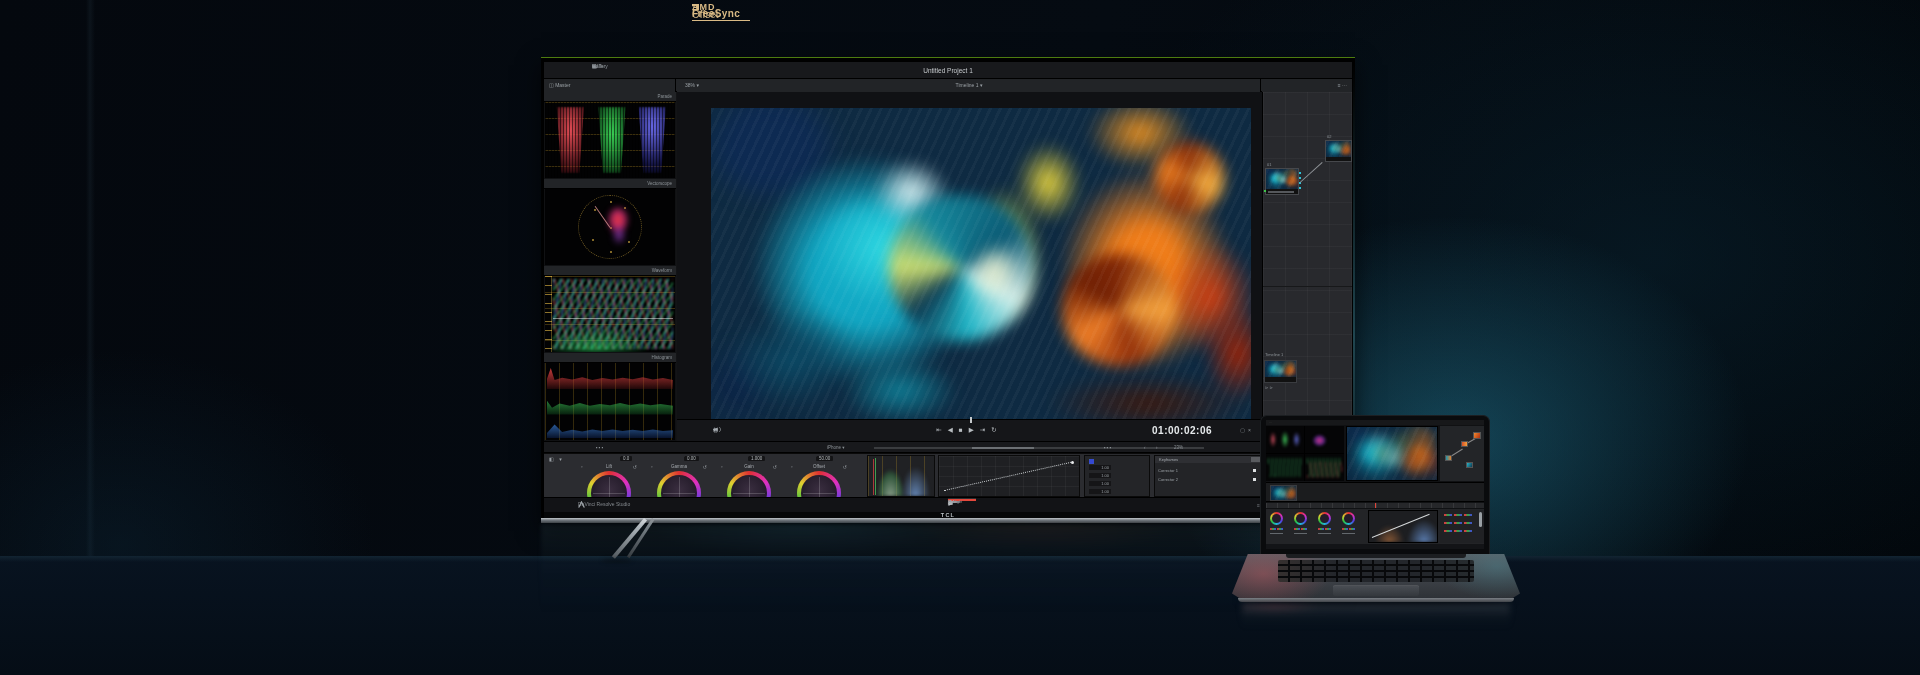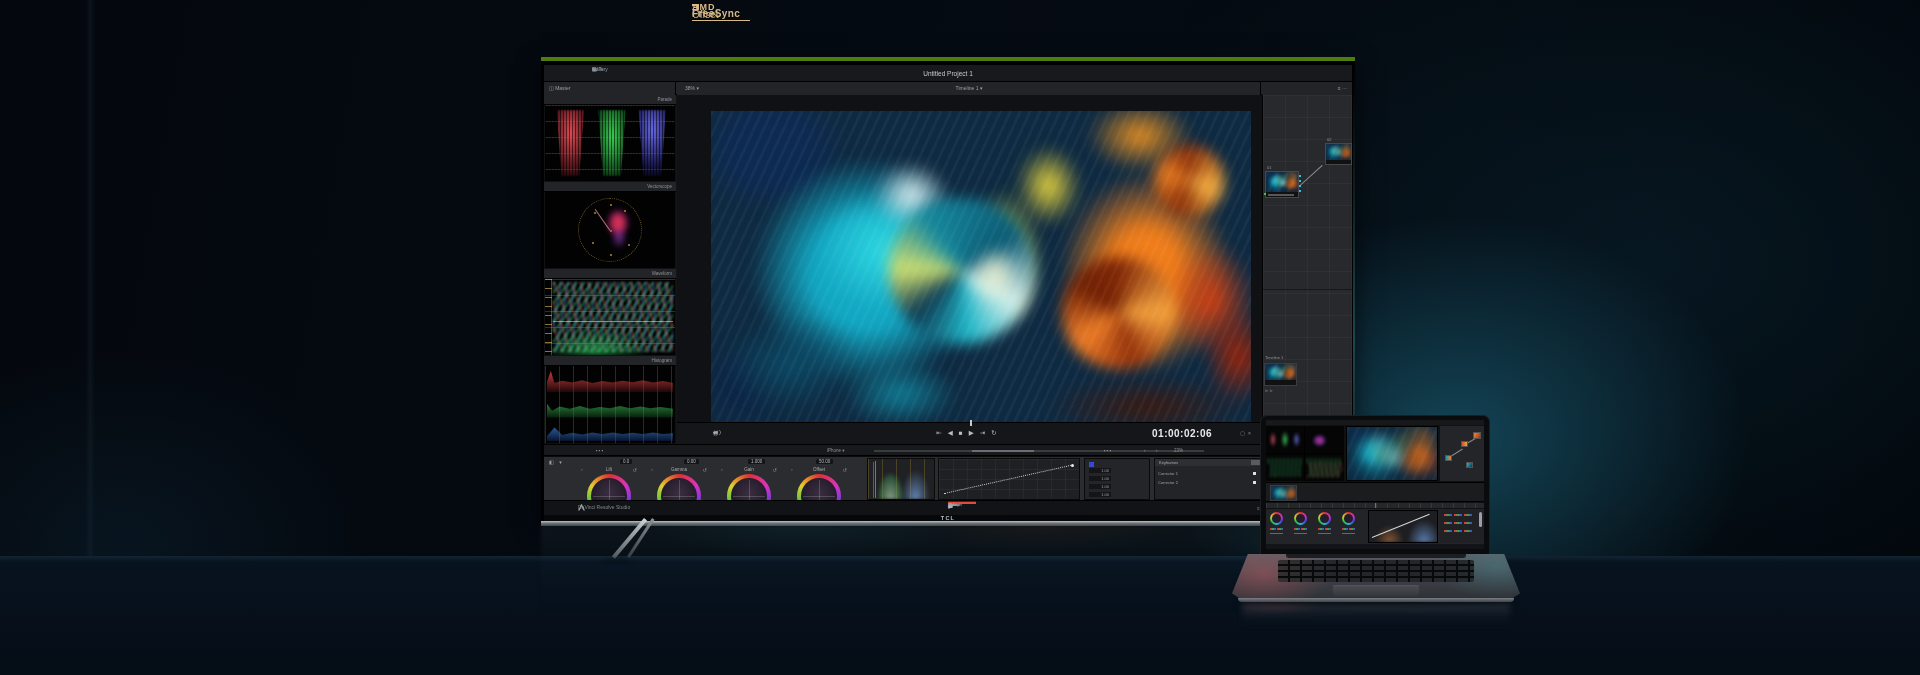--- a/index.html
+++ b/index.html
@@ -37,21 +37,21 @@
   .badge-fs{left:692px;top:7px;width:70px;color:#d9ba85;}
   .fs-amd{position:static;display:flex;align-items:center;gap:2px;font-size:9px;font-weight:700;letter-spacing:1px;}
   .amd-mark{position:static;width:7px;height:7px;background:#d9ba85;
     clip-path:polygon(100% 0,100% 100%,62% 100%,62% 38%,0 38%,0 0);}
   .fs-word{position:static;display:block;font-size:10px;font-weight:700;letter-spacing:.4px;
     border-bottom:1.5px solid #d9ba85;padding-bottom:1px;margin-top:1px;width:58px;}
   .fs-tier{position:static;display:block;font-size:10px;margin-top:2px;}
 
   
   .tv{left:541px;top:57px;width:814px;height:466px;background:#000;
-      border-top:4px solid #4d7c0f;box-shadow:0 8px 22px rgba(0,0,0,.6);}
+      border-top:1px solid #4d7c0f;box-shadow:0 8px 22px rgba(0,0,0,.6);}
   .tv-rim{right:0;top:6px;width:2px;height:455px;
       background:linear-gradient(180deg,rgba(70,160,185,0),rgba(80,175,200,.4) 60%,rgba(80,175,200,.15));}
   .tv-brand{left:3px;top:454px;width:808px;height:6px;background:#060708;
       text-align:center;font-size:5.5px;line-height:6px;letter-spacing:1.2px;color:#b9c0c5;font-weight:700;}
   .tv-silver{left:0;top:460px;width:814px;height:5px;
       background:linear-gradient(180deg,#c0c6cb,#70767c 45%,#3d4145);}
   .tv-leg{left:596px;top:518px;width:64px;height:46px;}
   .leg-a{left:48px;top:0;width:4px;height:50px;transform:rotate(40deg);transform-origin:top left;
       background:linear-gradient(170deg,#d2d6da,#555a5f);}
   .leg-b{left:56px;top:0;width:3px;height:46px;transform:rotate(33deg);transform-origin:top left;

